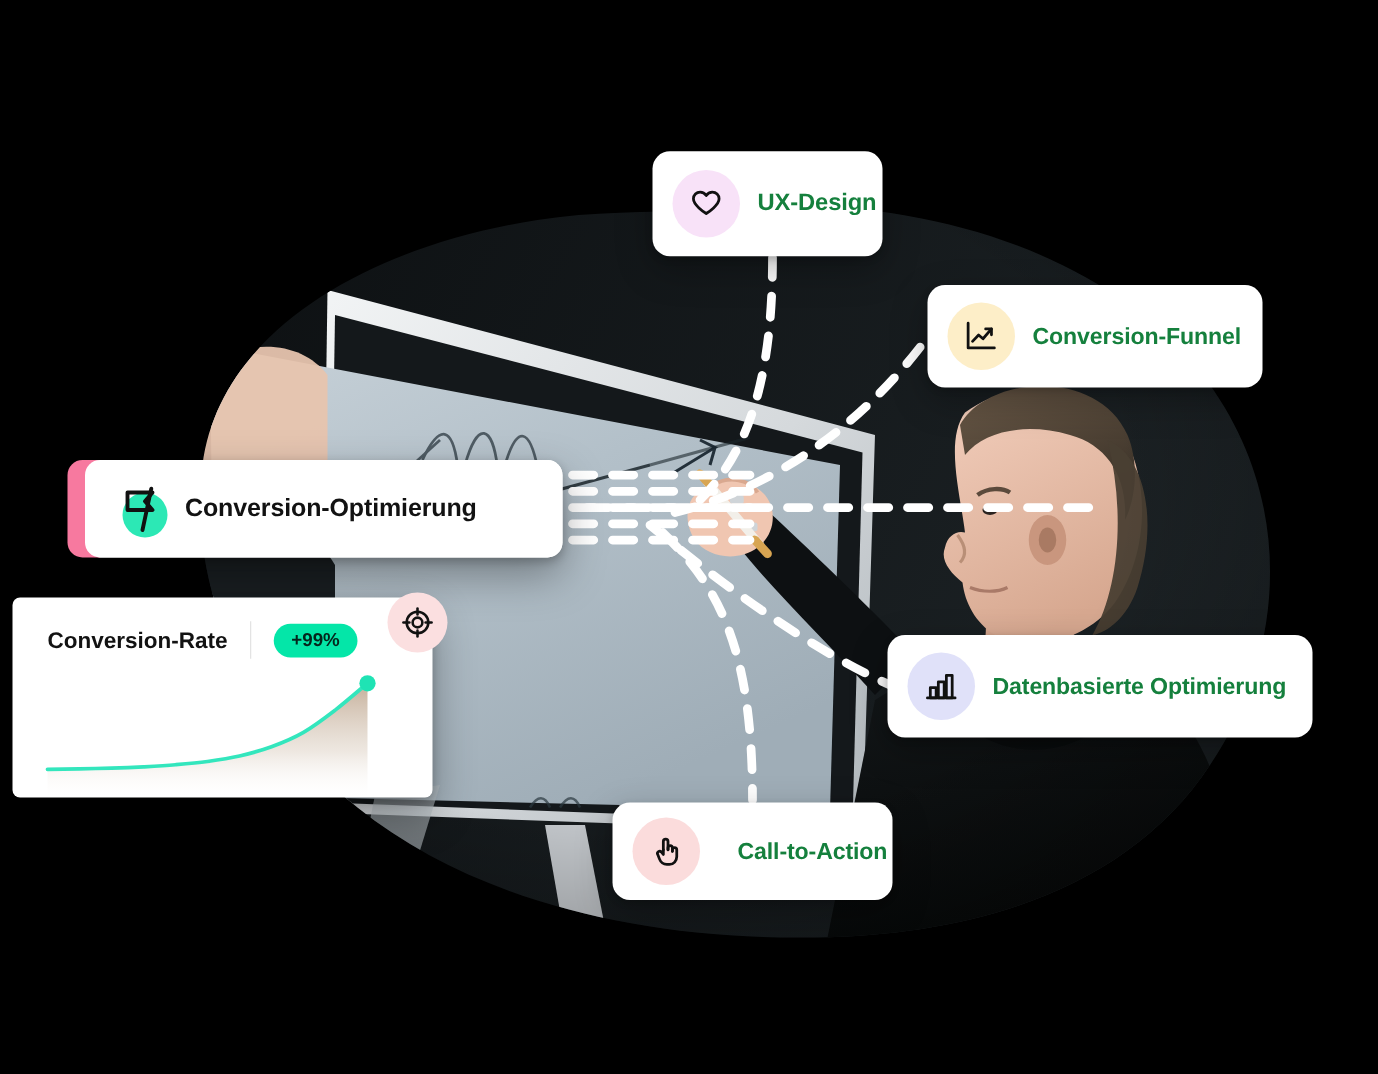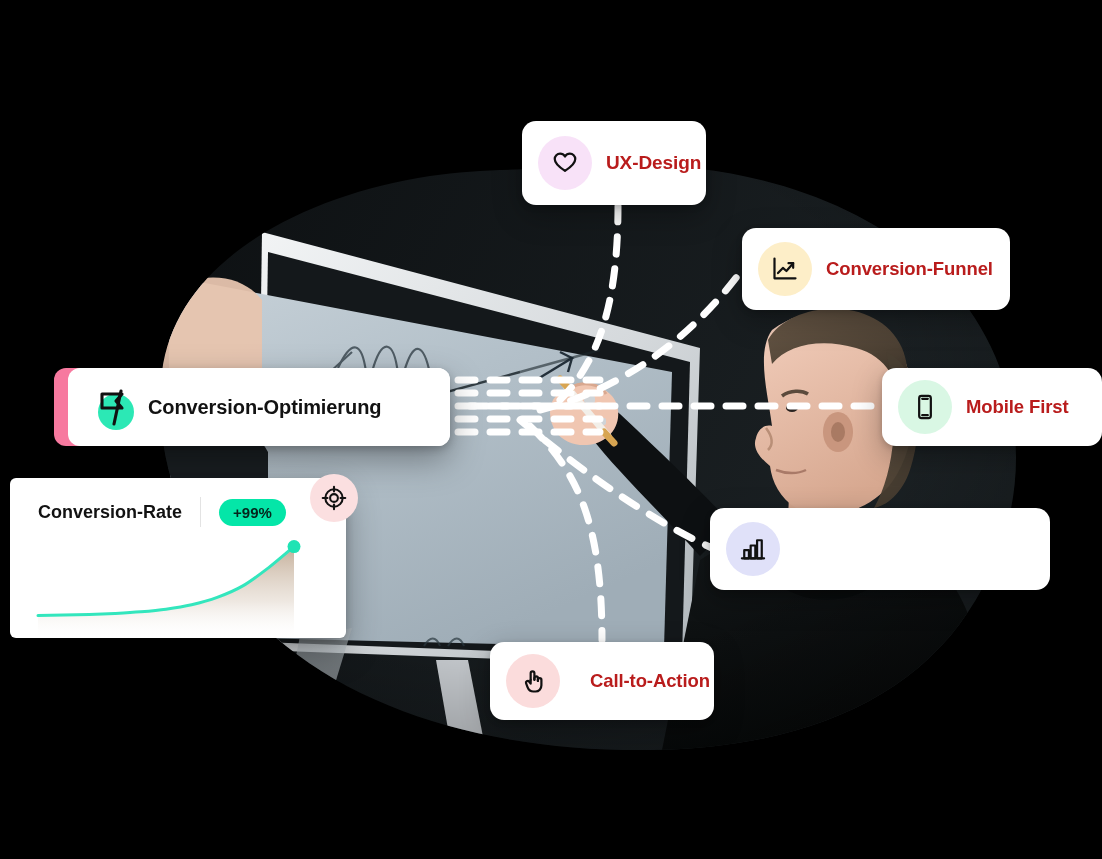--- a/index.html
+++ b/index.html
@@ -26,21 +26,21 @@
     display:flex;align-items:center;
     box-sizing:border-box;
   }
   .card .ic{
     flex:0 0 auto;
     border-radius:50%;
     display:flex;align-items:center;justify-content:center;
   }
   .card .lbl{
     font-weight:700;
-    color:#b91c1c;
+    color:#15803d;
     letter-spacing:-0.1px;
     white-space:nowrap;
   }
 
   
   .c-ux       {left:522px;top:121px;width:184px;height:84px;padding:0 0 0 16px;gap:14px;}
   .c-funnel   {left:742px;top:228px;width:268px;height:82px;padding:0 0 0 16px;gap:14px;}
   .c-mobile   {left:882px;top:368px;width:220px;height:78px;padding:0 0 0 16px;gap:14px;}
   .c-data     {left:710px;top:508px;width:340px;height:82px;padding:0 0 0 16px;gap:14px;}
   .c-cta      {left:490px;top:642px;width:224px;height:78px;padding:0 0 0 16px;gap:30px;}
@@ -274,40 +274,31 @@
     <div class="ic bg-cream" style="background: rgb(253, 238, 200);">
       <svg width="28" height="28" viewBox="0 0 24 24" fill="none" stroke="#111" stroke-width="1.9" stroke-linecap="round" stroke-linejoin="round">
         <path d="M3 3v17h18"></path>
         <path d="M6 15.5l4.2-4.4 3 2.6L19 7"></path>
         <path d="M15 7h4v4"></path>
       </svg>
     </div>
     <div class="lbl">Conversion-Funnel</div>
   </div>
 
-  <div class="card c-mobile">
-    <div class="ic bg-mint" style="background: rgb(217, 247, 228);">
-      <svg width="28" height="28" viewBox="0 0 24 24" fill="none" stroke="#111" stroke-width="1.9" stroke-linecap="round" stroke-linejoin="round">
-        <rect x="7" y="2.5" width="10" height="19" rx="2"></rect>
-        <line x1="9.6" y1="5" x2="14.4" y2="5"></line>
-        <line x1="9.6" y1="19" x2="14.4" y2="19"></line>
-      </svg>
-    </div>
-    <div class="lbl">Mobile First</div>
-  </div>
 
   <div class="card c-data">
     <div class="ic bg-lavender" style="background: rgb(224, 225, 249);">
       <svg width="28" height="28" viewBox="0 0 24 24" fill="none" stroke="#111" stroke-width="1.9" stroke-linecap="round" stroke-linejoin="round">
         <line x1="2.5" y1="20" x2="21.5" y2="20"></line>
         <rect x="4.5" y="13" width="4" height="7"></rect>
         <rect x="10" y="9" width="4" height="11"></rect>
         <rect x="15.5" y="4.5" width="4" height="15.5"></rect>
       </svg>
     </div>
+    <div class="lbl">Datenbasierte Optimierung</div>
   </div>
 
   <div class="card c-cta">
     <div class="ic bg-blush" style="background: rgb(251, 220, 220);">
       <svg width="28" height="28" viewBox="0 0 24 24" fill="none" stroke="#111" stroke-width="1.9" stroke-linecap="round" stroke-linejoin="round">
         <path d="M10 11V5.3a1.6 1.6 0 0 1 3.2 0V11"></path>
         <path d="M13.2 11V9.6a1.5 1.5 0 0 1 3 0V12"></path>
         <path d="M16.2 12v-1a1.5 1.5 0 0 1 3 0v4.6c0 3-2.1 5.4-5 5.4h-1.8c-2.6 0-4.2-1.5-5-3.6l-1.3-3.3a1.5 1.5 0 0 1 2.5-1.6L10 14.2V11"></path>
       </svg>
     </div>

